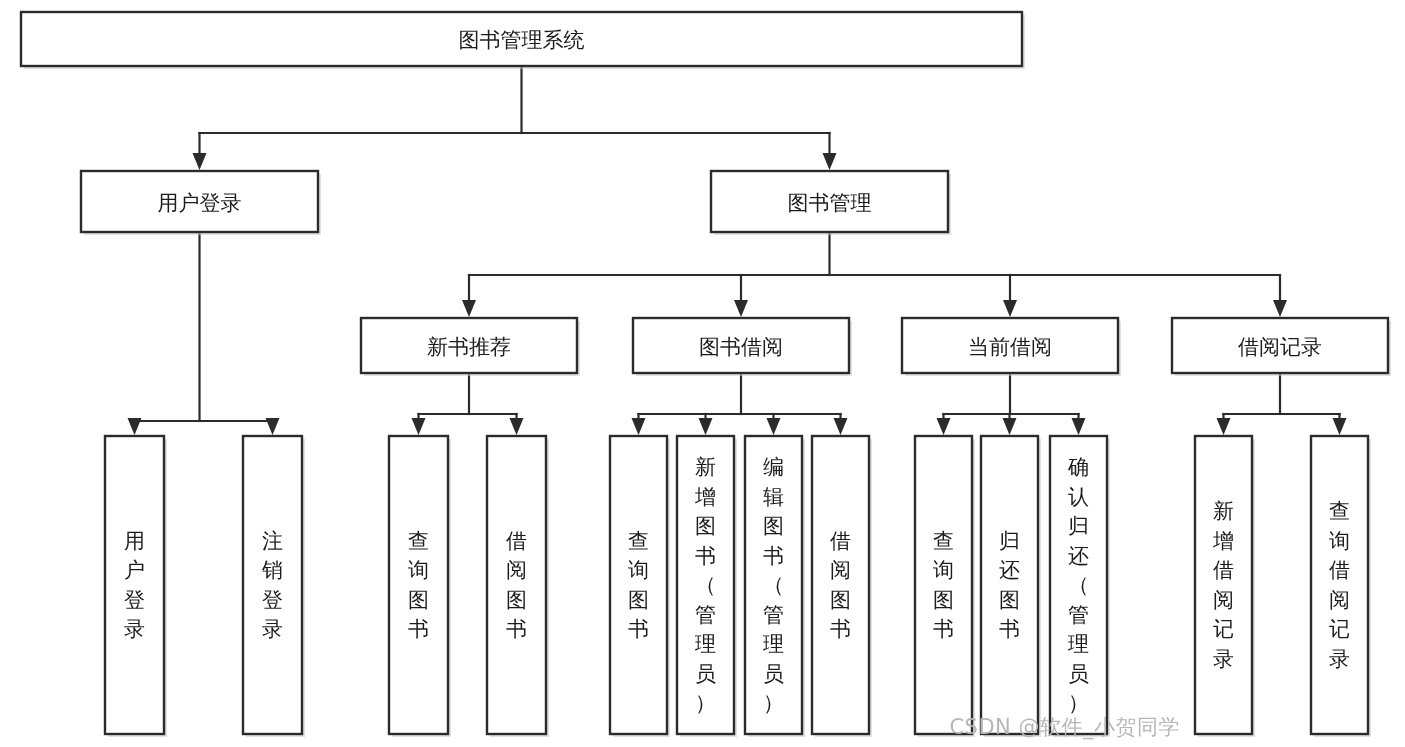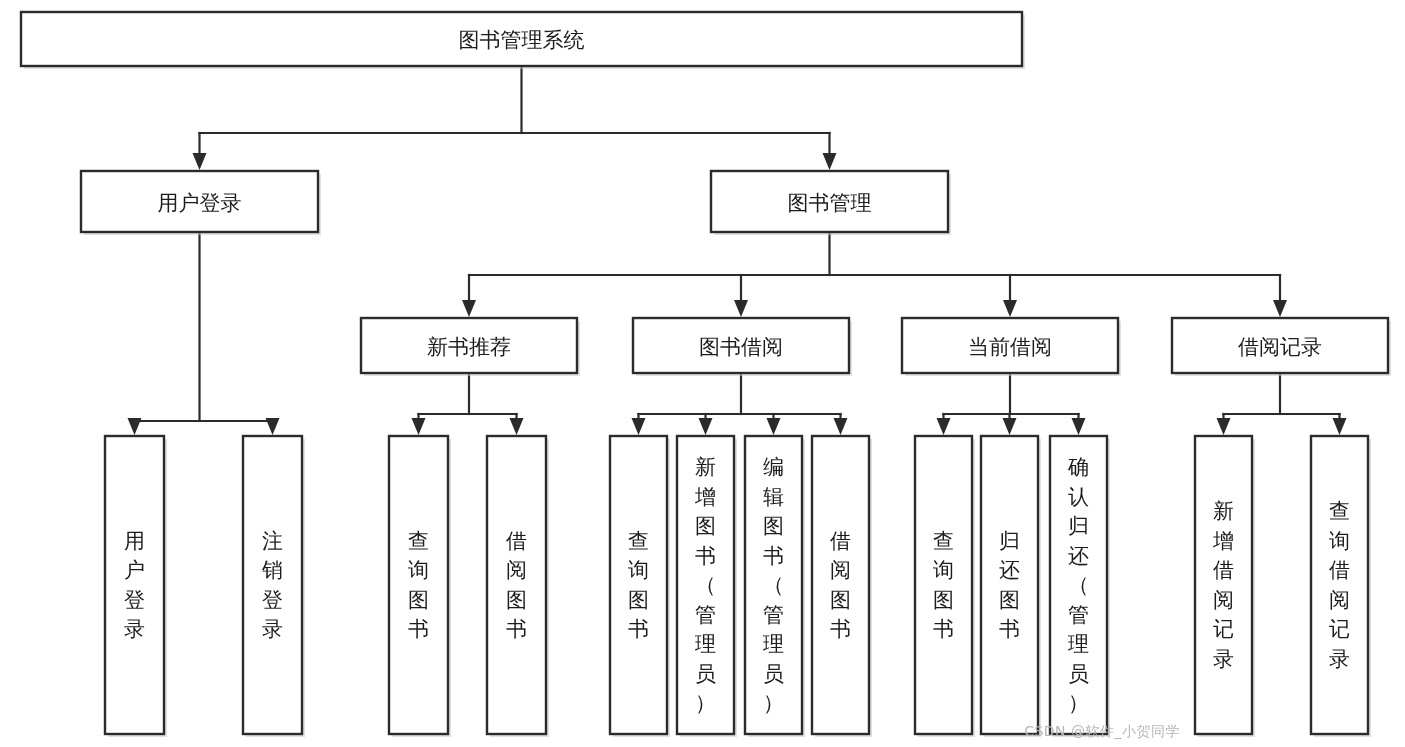--- a/index.html
+++ b/index.html
@@ -61,21 +61,21 @@
     fill: #1c1c1c;
     text-anchor: middle;
     dominant-baseline: central;
     white-space: pre;
   }
   .watermark {
     position: absolute;
     right: 8px;
     bottom: 6px;
     font-family: "DejaVu Sans", "Liberation Sans", sans-serif;
-    font-size: 14px;
+    font-size: 21px;
     color: #b6b6b6;
     letter-spacing: 0.5px;
     user-select: none;
     pointer-events: none;
   }
 </style>
 </head>
 <body>
 
 <div id="diagram-root">

